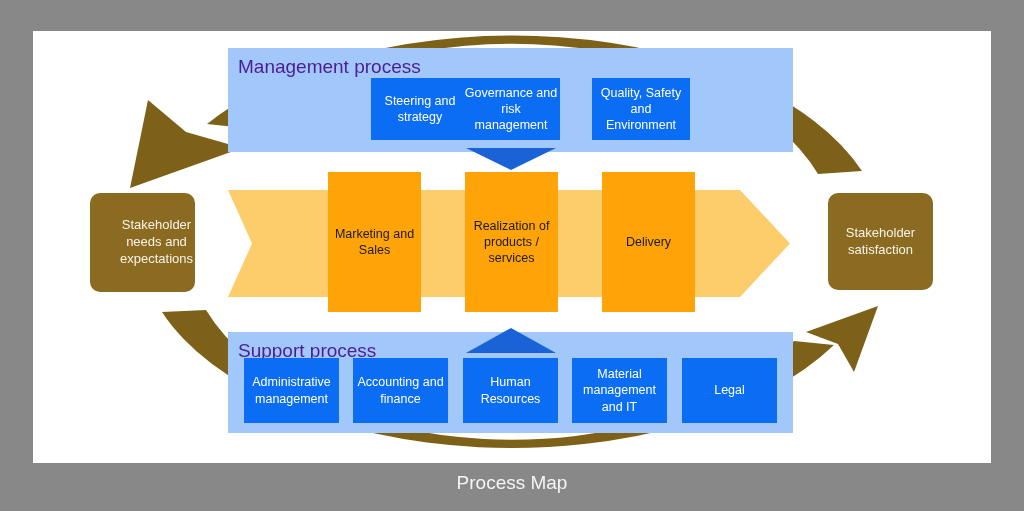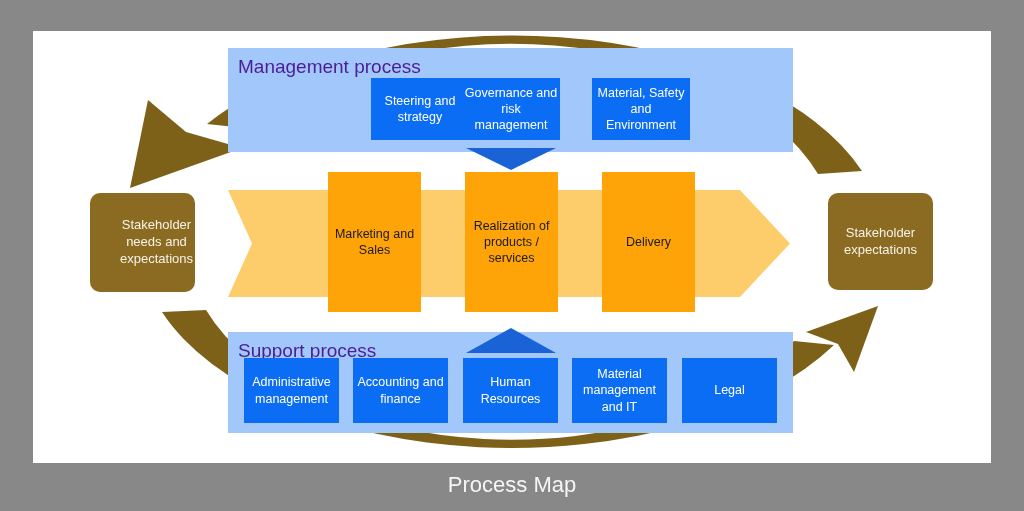--- a/index.html
+++ b/index.html
@@ -54,21 +54,21 @@
   .stakeholder{
     position:absolute;width:105px;background:#8B6B21;border-radius:10px;z-index:4;
     display:flex;align-items:center;justify-content:center;text-align:center;
     color:#f7f3e8;font-size:13px;line-height:1.3;padding:4px;box-sizing:border-box;
   }
   .stakeholder-left{left:90px;top:193px;height:99px;padding-left:32px;}
   .stakeholder-right{left:828px;top:193px;height:97px;}
 
   .caption{
     position:absolute;left:0;top:472px;width:1024px;text-align:center;
-    color:#f5f5f5;font-size:22px;z-index:3;
+    color:#f5f5f5;font-size:19px;z-index:3;
   }
 </style>
 </head>
 <body>
 
 <div class="stage">
 
   <div class="canvas-bg"></div>
 
   <svg class="ring-svg" viewBox="0 0 1024 511" xmlns="http://www.w3.org/2000/svg">
@@ -77,21 +77,21 @@
     <polygon points="130,188 148,100 186,132 242,148" fill="#7E6119"></polygon>
     <polygon points="878,306 806,332 838,344 854,372" fill="#7E6119"></polygon>
   </svg>
 
   <div class="container-box mgmt-container">
     <div class="container-label">Management process</div>
   </div>
 
   <div class="blue-box mgmt-box mgmt-box-0">Steering and strategy</div>
   <div class="blue-box mgmt-box mgmt-box-1">Governance and risk management</div>
-  <div class="blue-box mgmt-box mgmt-box-2">Material, Safety and Environment</div>
+  <div class="blue-box mgmt-box mgmt-box-2">Quality, Safety and Environment</div>
 
   <div class="chevron"></div>
 
   <div class="orange-box orange-box-0">Marketing and Sales</div>
   <div class="orange-box orange-box-1">Realization of products / services</div>
   <div class="orange-box orange-box-2">Delivery</div>
 
   <div class="tri tri-down"></div>
   <div class="tri tri-up"></div>
 
@@ -99,17 +99,17 @@
     <div class="container-label">Support process</div>
   </div>
 
   <div class="blue-box supp-box supp-box-0">Administrative management</div>
   <div class="blue-box supp-box supp-box-1">Accounting and finance</div>
   <div class="blue-box supp-box supp-box-2">Human Resources</div>
   <div class="blue-box supp-box supp-box-3">Material management and IT</div>
   <div class="blue-box supp-box supp-box-4">Legal</div>
 
   <div class="stakeholder stakeholder-left">Stakeholder needs and expectations</div>
-  <div class="stakeholder stakeholder-right">Stakeholder expectations</div>
+  <div class="stakeholder stakeholder-right">Stakeholder satisfaction</div>
 
   <div class="caption">Process Map</div>
 
 </div>
 
 </body></html>

